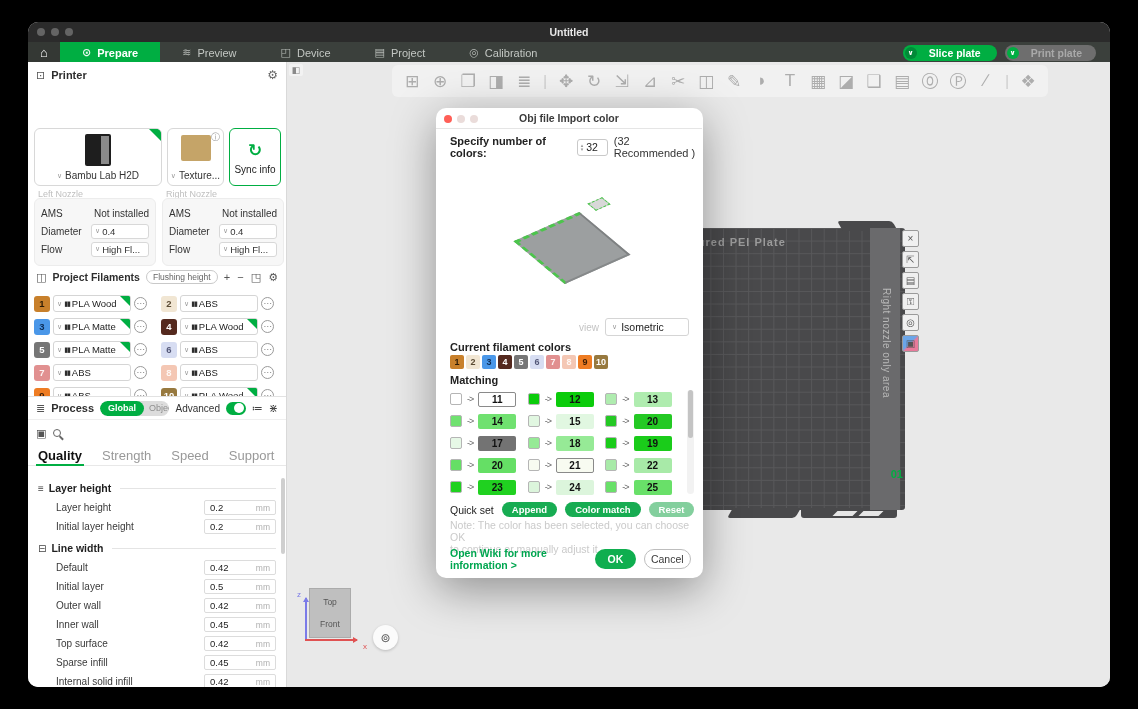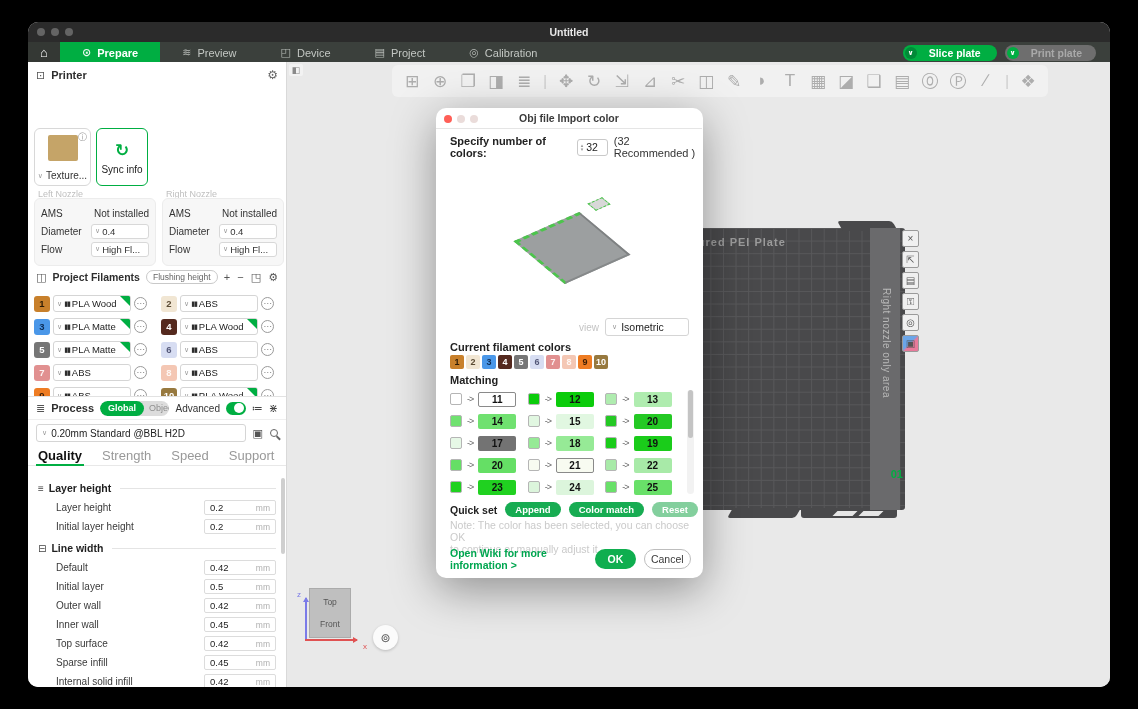--- a/index.html
+++ b/index.html
@@ -162,21 +162,21 @@
   .matching-label { position:absolute; left:14px; top:266px; font-size:11px; font-weight:bold; color:#222; }
   .match-grid { position:absolute; left:14px; right:20px; top:280px; height:110px; display:grid; grid-template-columns:1fr 1fr 1fr; grid-auto-rows:22px; align-items:center; }
   .match-cell { display:flex; align-items:center; gap:5px; }
   .msw { width:12px; height:12px; border:1px solid #B5B5B5; border-radius:2px; }
   .marrow { font-size:9px; color:#666; letter-spacing:-1px; }
   .mbtn { min-width:38px; height:15px; border-radius:2px; border:1px solid transparent; font-size:10px; font-weight:bold; color:#111; display:flex; align-items:center; justify-content:center; }
   .match-scroll { position:absolute; right:9px; top:282px; width:7px; height:104px; background:#F2F2F2; border-radius:4px; }
   .match-thumb { position:absolute; left:1px; top:0; width:5px; height:48px; background:#C4C4C4; border-radius:3px; }
 
   .quickset-row { position:absolute; left:14px; top:394px; display:flex; align-items:center; gap:8px; }
-  .qs-label { font-size:10.5px; font-weight:bold; color:#222; }
+  .qs-label { font-size:10.5px; font-weight:normal; color:#222; }
   .qs-pill { height:15px; border-radius:8px; color:#fff; font-size:9.5px; font-weight:bold; display:flex; align-items:center; padding:0 10px; }
   .qs-green { background:#17AC52; }
   .qs-light { background:#83CF9D; }
   .note { position:absolute; left:14px; top:411px; font-size:10.5px; color:#CACACA; line-height:12px; }
 
   .dlg-footer { position:absolute; left:14px; right:12px; top:440px; height:22px; display:flex; align-items:center; }
   .wiki-link { font-size:10.5px; color:#00A650; font-weight:bold; }
   .ok-btn { margin-left:auto; width:46px; height:20px; border-radius:10px; background:#0FAE4F; color:#fff; font-size:10.5px; font-weight:bold; display:flex; align-items:center; justify-content:center; }
   .cancel-btn { margin-left:8px; width:54px; height:20px; border-radius:10px; background:#fff; border:1px solid #BDBDBD; color:#3a3a3a; font-size:10.5px; display:flex; align-items:center; justify-content:center; }
 </style>
@@ -236,20 +236,27 @@
 
     <div class="sidebar" data-name="left-sidebar">
 
       <div class="sec-head" style="top:4px;" data-name="printer-section-header">
         <span class="sec-ic" data-name="printer-icon">⊡</span>
         <span class="sec-title" data-name="printer-section-title">Printer</span>
         <span class="gear" data-name="printer-settings-gear-icon">⚙</span>
       </div>
 
       <div class="cards" data-name="printer-cards">
+        <div class="card printer-card mod-corner" data-name="printer-select-card">
+          <span class="printer-img" data-name="printer-image"></span>
+          <div class="card-caption" data-name="printer-caption">
+            <span class="chev" data-name="chevron-down-icon">∨</span>
+            <span data-name="printer-name">Bambu Lab H2D</span>
+          </div>
+        </div>
         <div class="card plate-card" data-name="build-plate-select-card">
           <span class="info-ic" data-name="info-icon">ⓘ</span>
           <span class="plate-img" data-name="plate-image"></span>
           <div class="card-caption" data-name="plate-caption">
             <span class="chev" data-name="chevron-down-icon">∨</span>
             <span data-name="plate-name">Texture...</span>
           </div>
         </div>
         <div class="card sync-card" data-name="sync-info-button">
           <span class="sync-ic" data-name="sync-icon">↻</span>
@@ -416,24 +423,20 @@
         </span>
         <span class="adv-label" data-name="advanced-label">Advanced</span>
         <span class="toggle" data-name="advanced-toggle"></span>
         <span class="proc-ics" data-name="process-toolbar-icons">
           <span data-name="preset-list-icon">≔</span>
           <span data-name="compare-preset-icon">⋇</span>
         </span>
       </div>
 
       <div class="preset-row" data-name="preset-row">
-        <span class="preset-box" data-name="process-preset-select">
-          <span class="chev" data-name="chevron-down-icon">∨</span>
-          <span data-name="preset-name">0.20mm Standard @BBL H2D</span>
-        </span>
         <span class="save-ic" data-name="save-preset-icon">▣</span>
         <span class="mag" data-name="search-icon"></span>
       </div>
 
       <div class="proc-tabs" data-name="process-tabs">
 
       <div class="ptab" data-name="process-tab" data-active="true">
             <span data-name="process-tab-label">Quality</span>
           </div>
           <div class="ptab" data-name="process-tab" data-active="false">

